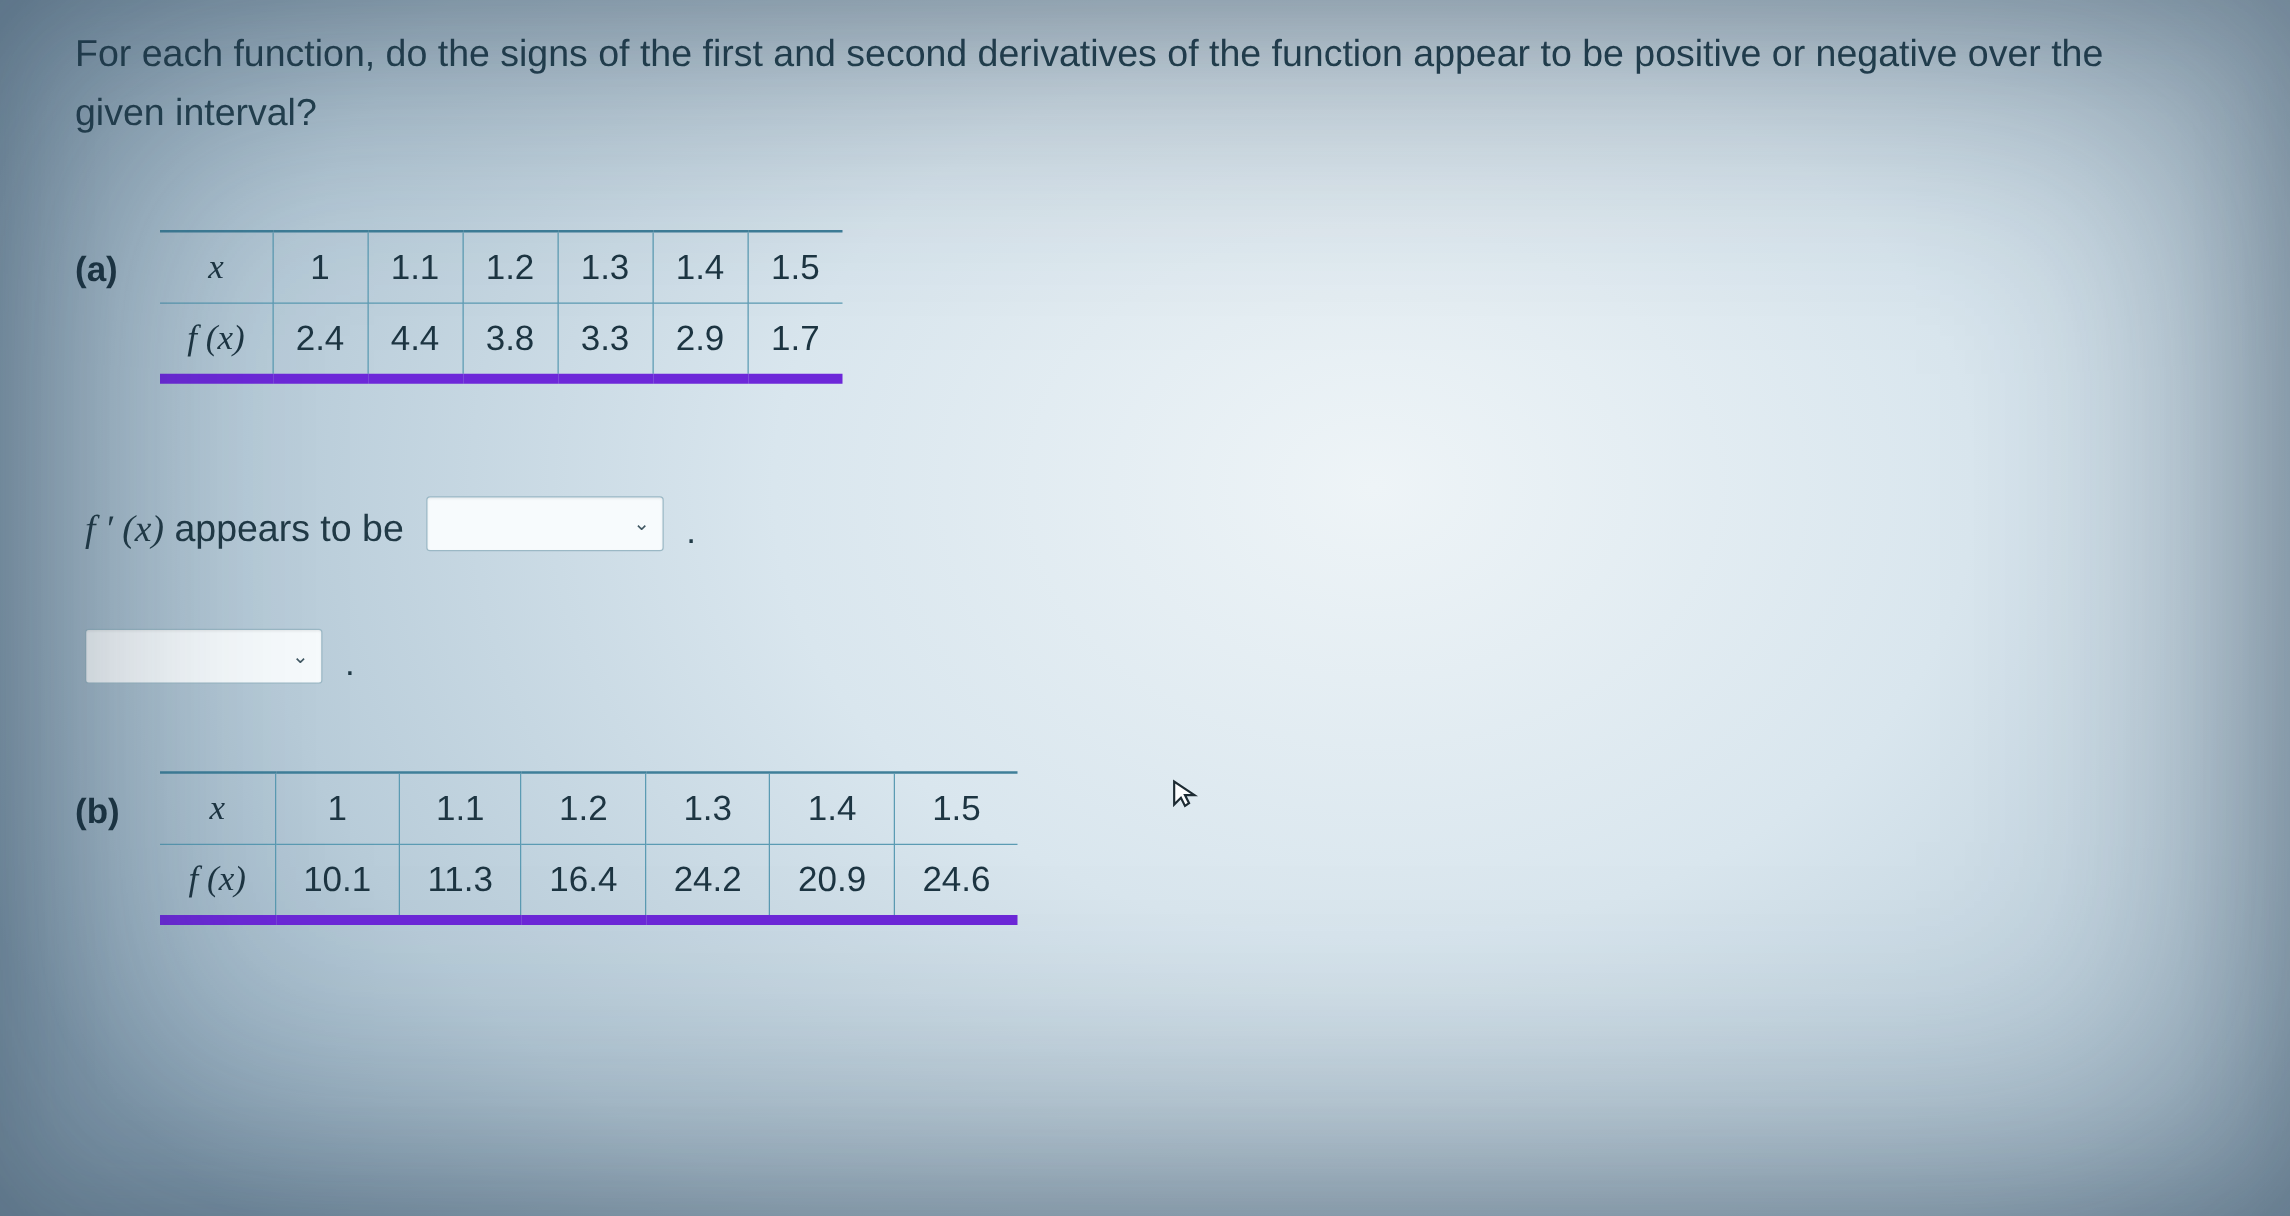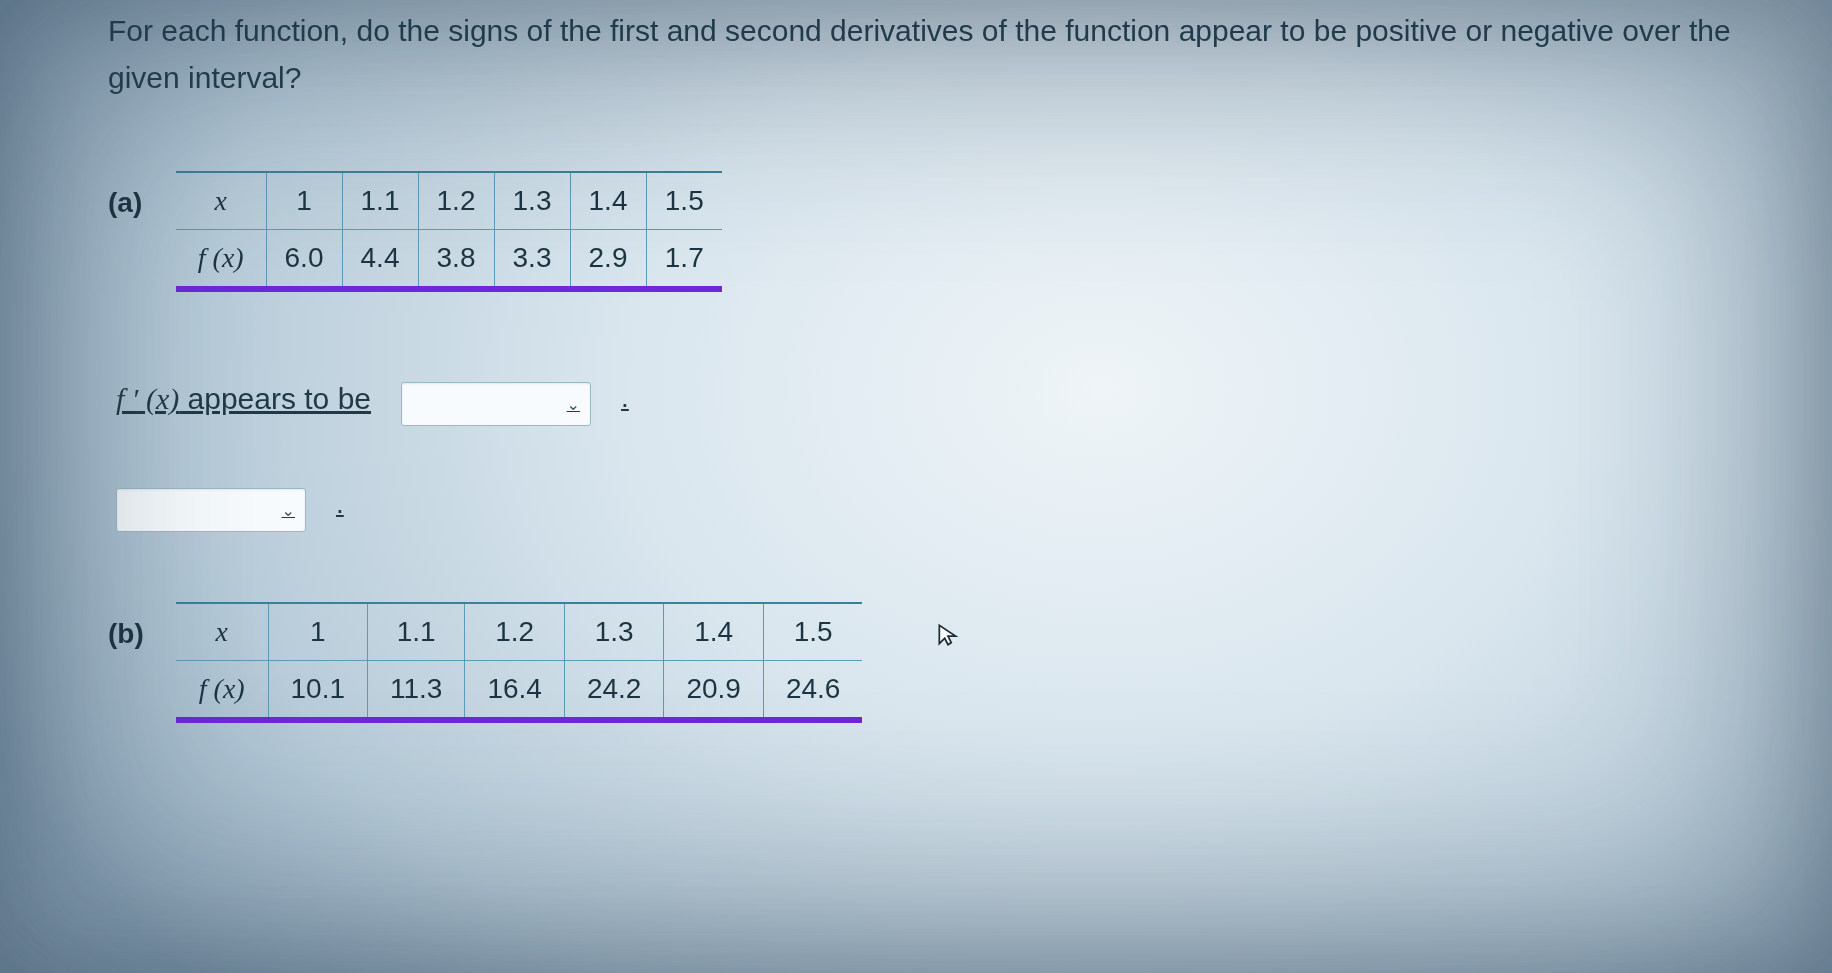--- a/index.html
+++ b/index.html
@@ -11,22 +11,21 @@
     position: relative;
     overflow: hidden;
   }
   .vignette {
     position: absolute; inset: 0;
     box-shadow: inset 0 0 200px 60px rgba(30,50,70,0.38), inset 0 0 80px 10px rgba(30,50,70,0.18);
     pointer-events: none;
   }
   .page {
     position: relative;
-    padding: 8px 60px 40px 60px;
-    margin-left: 48px;
+    padding: 21px 60px 40px 60px;
   }
   .question {
     font-size: 30px;
     line-height: 1.55;
     color: #24414f;
     padding-right: 20px;
     margin-bottom: 70px;
     font-weight: 400;
   }
 
@@ -47,31 +46,31 @@
   }
   table.data th.rowhead {
     font-style: italic;
     font-family: Georgia, "Times New Roman", serif;
     font-weight: 400;
     min-width: 90px;
   }
   table.data tr:first-child th,
   table.data tr:first-child td { border-top: 2px solid #3f7f99; }
   table.data tr:last-child th,
-  table.data tr:last-child td { border-bottom: 6px solid #6d28d9; }
+  table.data tr:last-child td { border-bottom: 8px solid #6d28d9; }
   table.data th:first-child,
   table.data td:first-child { border-left: none; }
   table.data th:last-child,
   table.data td:last-child { border-right: none; }
   table.data.tb td, table.data.tb th { min-width: 92px; padding: 12px 22px; }
 
   .answers { margin: 90px 0 70px 8px; }
   .ans-line {
-    display: flex; align-items: flex-start; gap: 30px;
-    font-size: 30px; color: #213a46; margin-bottom: 62px; text-decoration: underline;
+    display: flex; align-items: flex-end; gap: 18px;
+    font-size: 30px; color: #213a46; margin-bottom: 62px;
   }
   .math {
     font-family: Georgia, "Times New Roman", serif;
     font-style: italic;
   }
   .select-box {
     width: 190px; height: 44px;
     background: #f7fbfd;
     border: 1px solid #9bb8c5;
     border-radius: 3px;
@@ -101,21 +100,21 @@
         <th class="rowhead">x</th>
         <td>1</td>
         <td>1.1</td>
         <td>1.2</td>
         <td>1.3</td>
         <td>1.4</td>
         <td>1.5</td>
       </tr>
       <tr>
         <th class="rowhead">f (x)</th>
-        <td>6.0</td>
+        <td>2.4</td>
         <td>4.4</td>
         <td>3.8</td>
         <td>3.3</td>
         <td>2.9</td>
         <td>1.7</td>
       </tr>
     </tbody>
       </table>
   </div>
 

